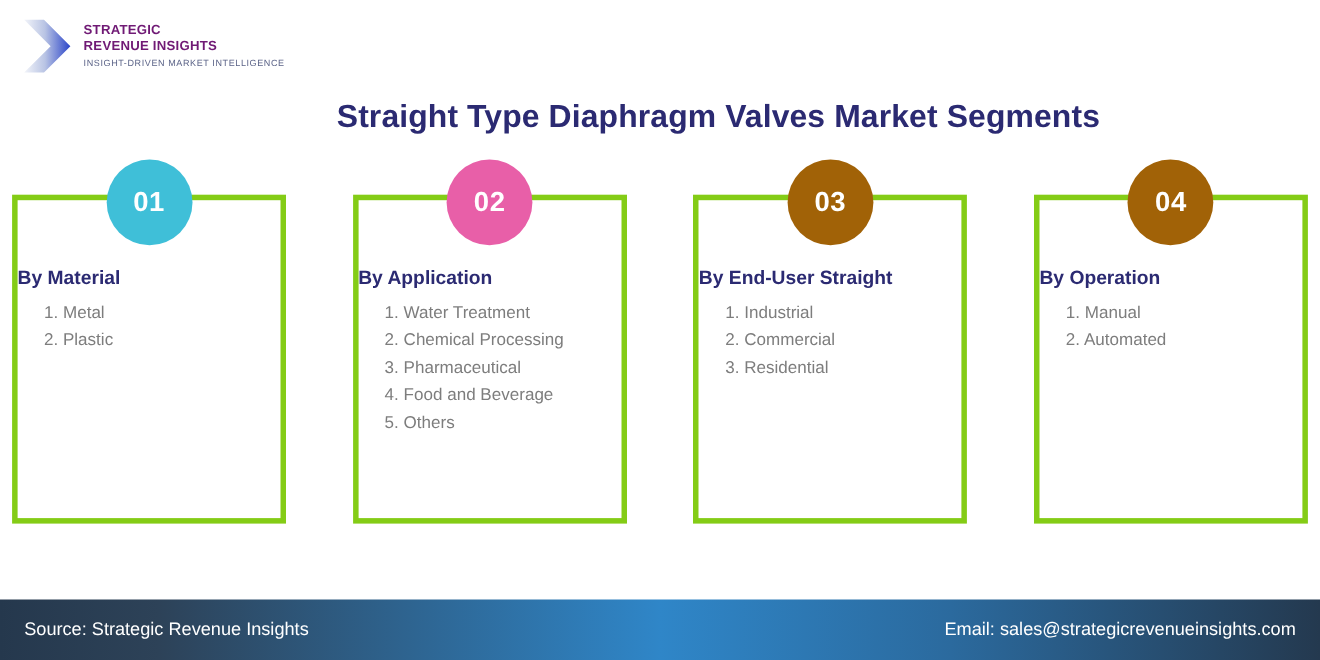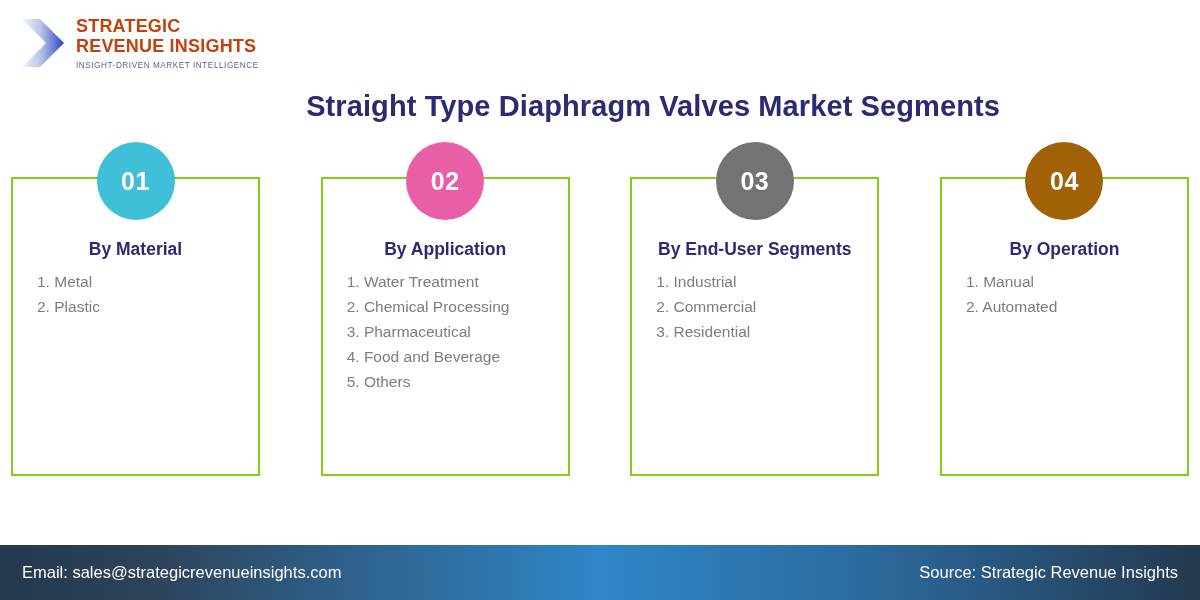--- a/index.html
+++ b/index.html
@@ -28,23 +28,23 @@
     width: 46px;
     height: 52px;
     flex: 0 0 auto;
   }
   .logo-text-wrap {
     display: flex;
     flex-direction: column;
     justify-content: center;
   }
   .logo-name {
-    font-size: 18px;
-    font-weight: bold;
-    color: #c2410c;
+    font-size: 12px;
+    font-weight: bold;
+    color: #701a75;
     line-height: 1.12;
     letter-spacing: 0.2px;
     white-space: pre-line;
   }
   .logo-tagline {
     margin-top: 6px;
     font-size: 8.2px;
     color: #5c6488;
     letter-spacing: 0.55px;
     line-height: 1;
@@ -70,21 +70,21 @@
     top: 177px;
     width: 1178px;
     height: 299px;
     display: flex;
     justify-content: space-between;
   }
   .card {
     position: relative;
     width: 249px;
     height: 299px;
-    border: 2px solid #84cc16;
+    border: 5px solid #84cc16;
     box-sizing: border-box;
     background: #ffffff;
   }
   .card-badge {
     position: absolute;
     top: -37px;
     left: 50%;
     transform: translateX(-50%);
     width: 78px;
     height: 78px;
@@ -95,21 +95,21 @@
     color: #ffffff;
     font-size: 25px;
     font-weight: bold;
     letter-spacing: 0.5px;
   }
   .card-heading {
     position: absolute;
     top: 60px;
     left: 0;
     width: 100%;
-    text-align: center;
+    text-align: left;
     font-size: 17.5px;
     font-weight: bold;
     color: #2b2a72;
   }
   .card-list {
     position: absolute;
     top: 90px;
     left: 24px;
     right: 12px;
     list-style: none;
@@ -184,36 +184,36 @@
     <ul class="card-list">
       <li>1. Water Treatment</li>
       <li>2. Chemical Processing</li>
       <li>3. Pharmaceutical</li>
       <li>4. Food and Beverage</li>
       <li>5. Others</li>
     </ul>
   </div>
 
   <div class="card">
-    <div class="card-badge" style="background: #737373;">03</div>
-    <div class="card-heading">By End-User Segments</div>
+    <div class="card-badge" style="background: #a16207;">03</div>
+    <div class="card-heading">By End-User Straight</div>
     <ul class="card-list">
       <li>1. Industrial</li>
       <li>2. Commercial</li>
       <li>3. Residential</li>
     </ul>
   </div>
 
   <div class="card">
     <div class="card-badge" style="background: #a16207;">04</div>
     <div class="card-heading">By Operation</div>
     <ul class="card-list">
       <li>1. Manual</li>
       <li>2. Automated</li>
     </ul>
   </div>
 
 </div>
 
 <div class="footer">
+  <span class="footer-text">Source: Strategic Revenue Insights</span>
   <span class="footer-text">Email: sales@strategicrevenueinsights.com</span>
-  <span class="footer-text">Source: Strategic Revenue Insights</span>
 </div>
 
 </body></html>

